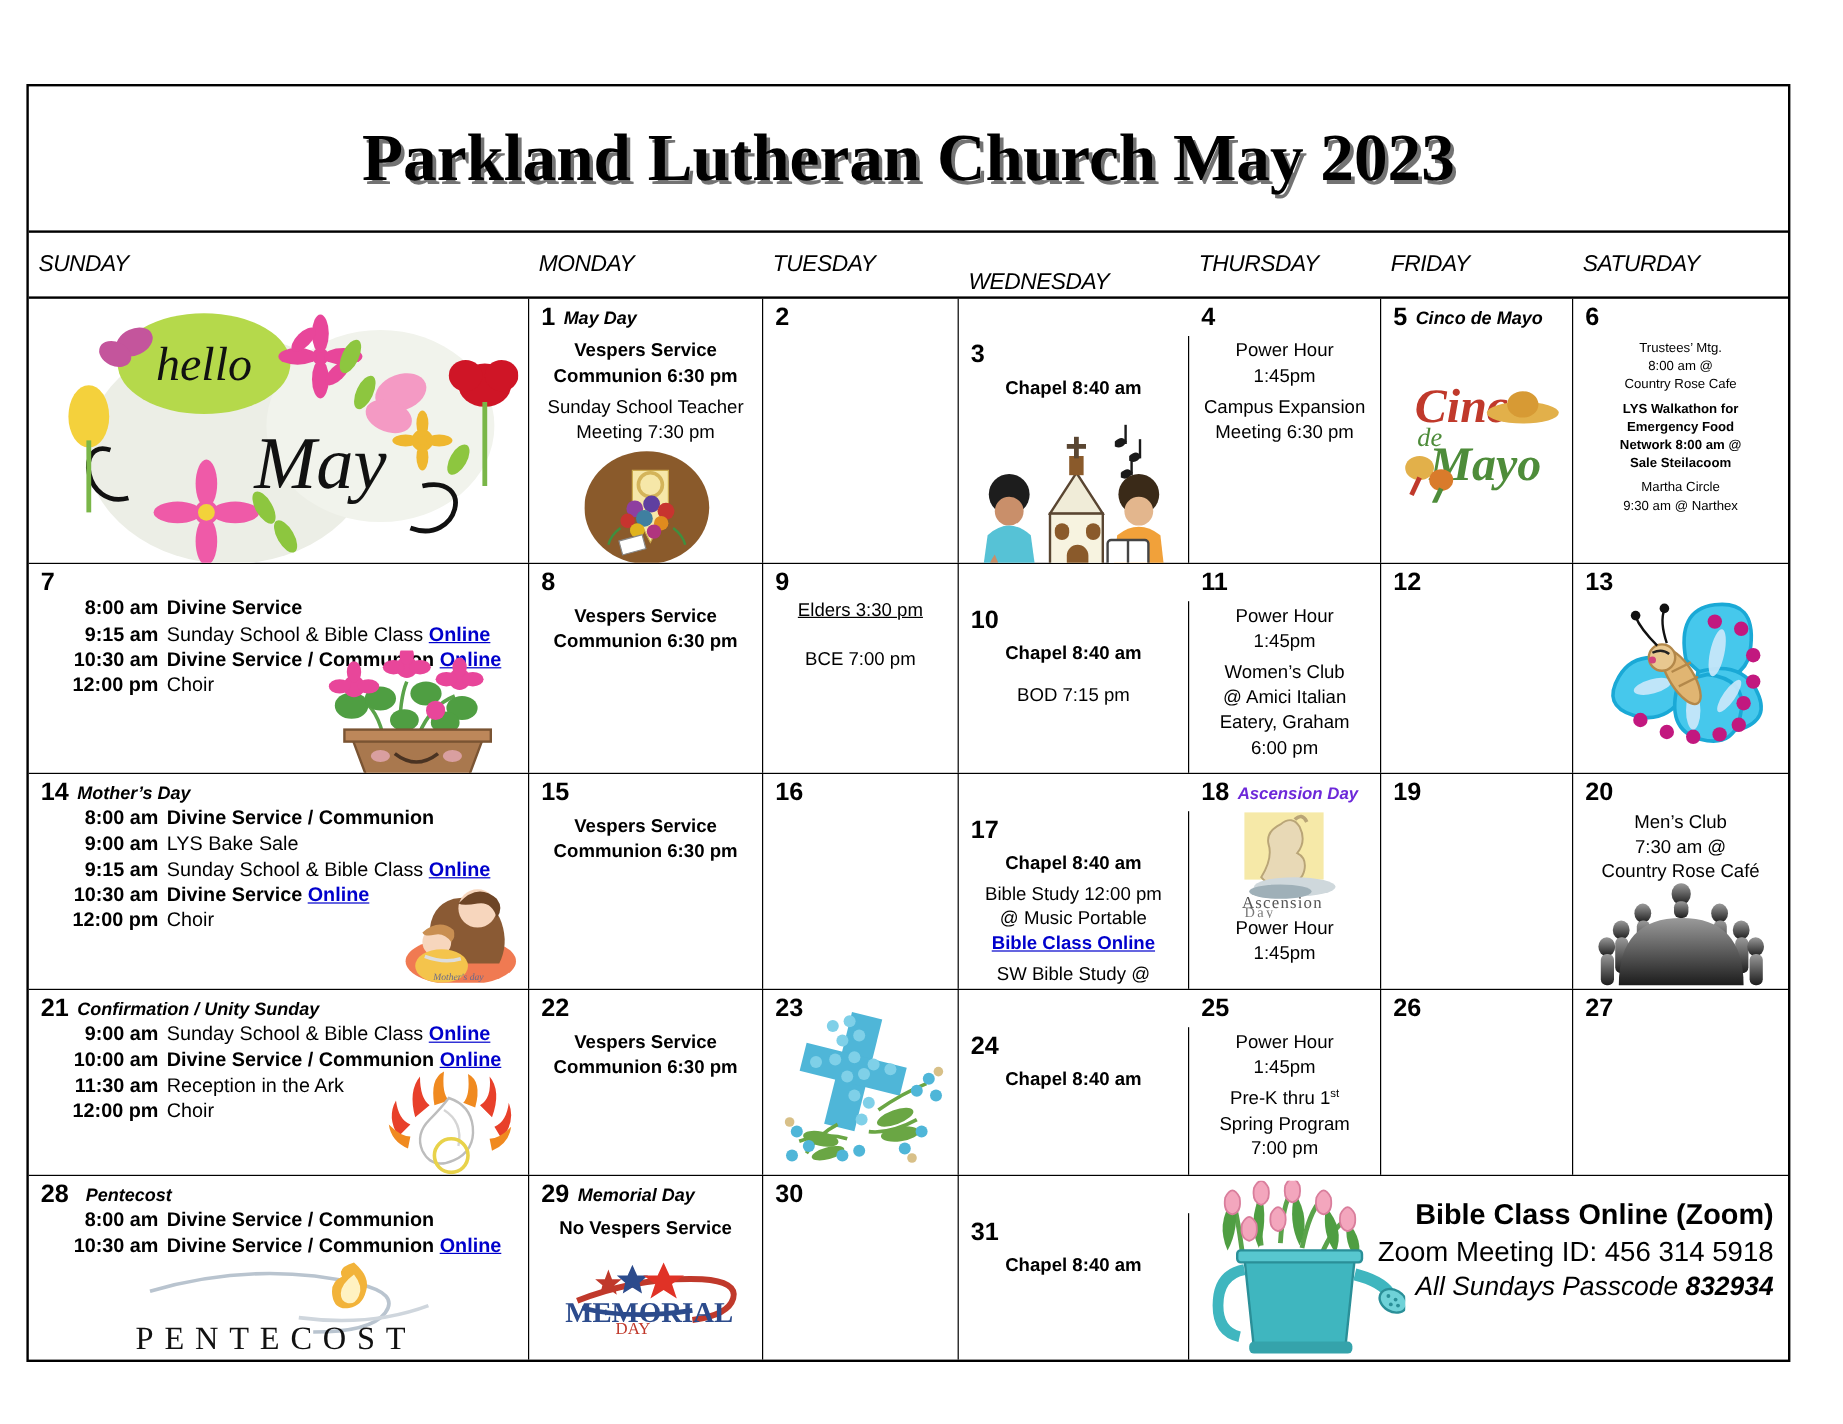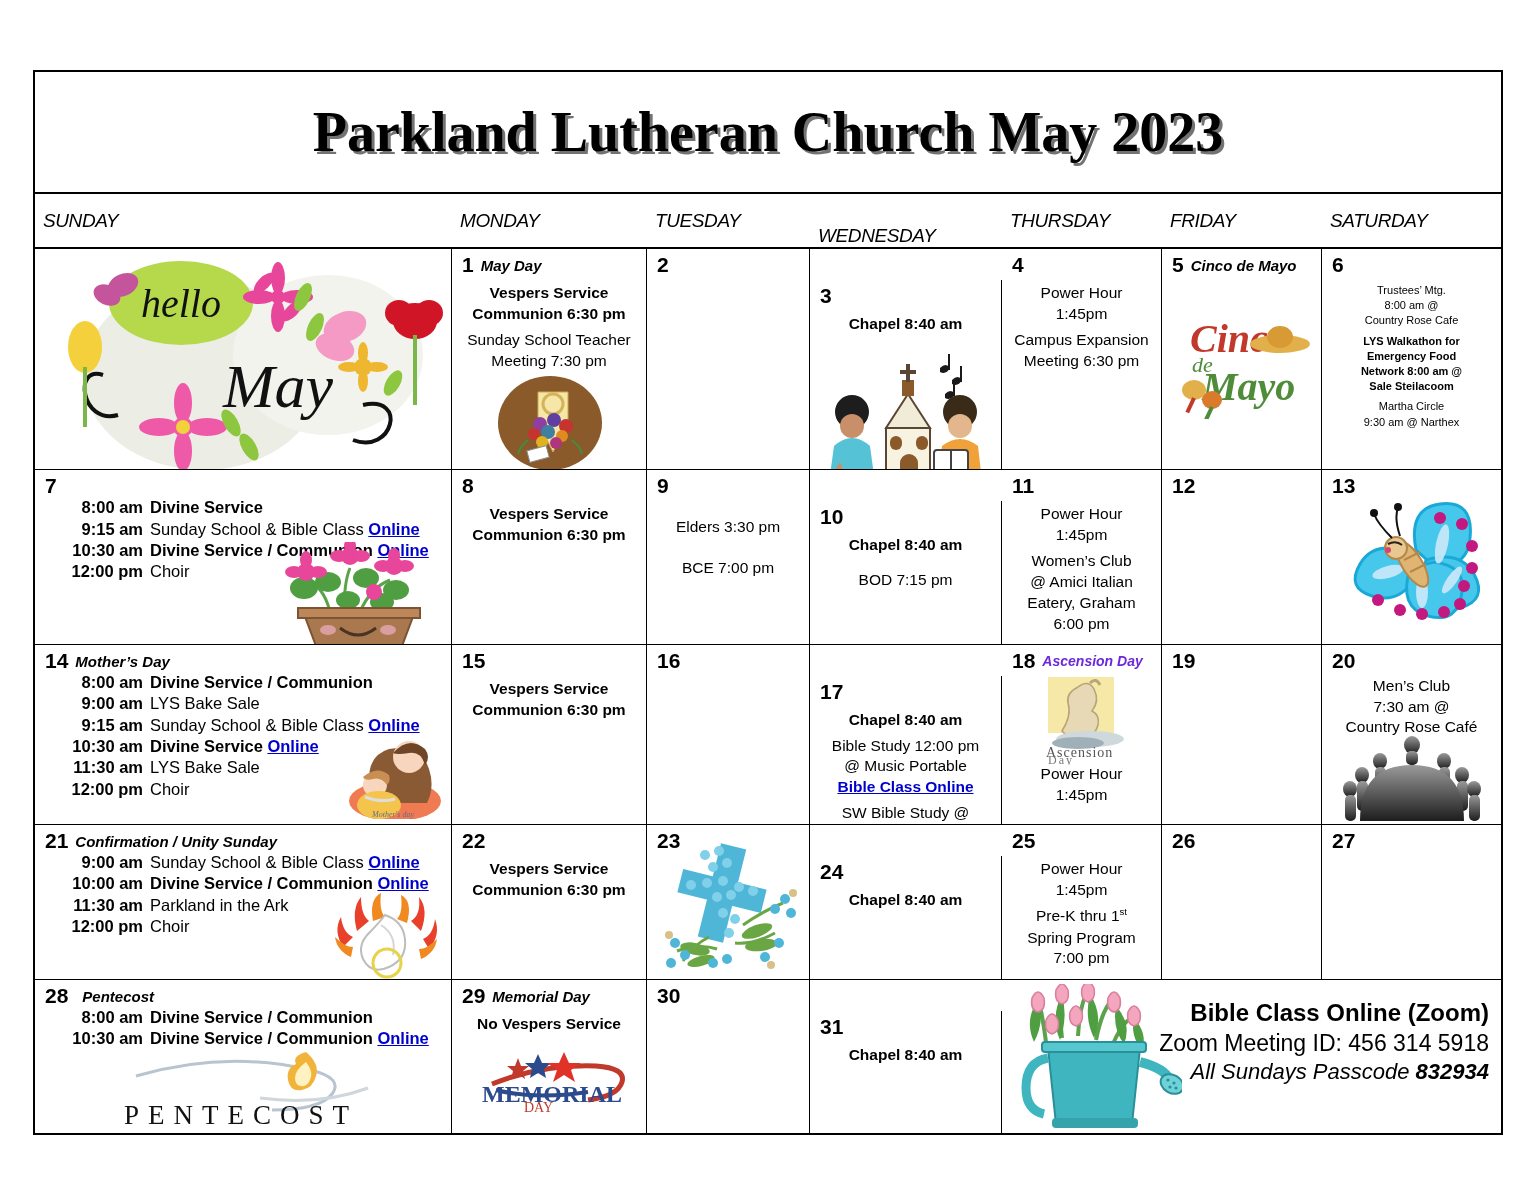--- a/index.html
+++ b/index.html
@@ -1,18 +1,18 @@
 <!DOCTYPE html>
 <html><head>
 <meta charset="utf-8">
 <style>
   html,body{margin:0;padding:0;background:#fff;}
   body{width:1536px;height:1187px;font-family:"Liberation Sans",sans-serif;color:#000;overflow:hidden;}
   .page{position:relative;width:1536px;height:1187px;}
-  .cal{position:absolute;left:33px;top:70px;width:1470px;height:1065px;border:2px solid #000;box-sizing:border-box;display:flex;flex-direction:column;}
+  .cal{position:absolute;left:22px;top:70px;width:1470px;height:1065px;border:2px solid #000;box-sizing:border-box;display:flex;flex-direction:column;}
   .title-bar{height:120px;border-bottom:2px solid #000;display:flex;align-items:center;justify-content:center;flex:0 0 120px;}
   .title{font-family:"Liberation Serif",serif;font-weight:bold;font-size:56px;letter-spacing:0px;white-space:nowrap;
          text-shadow:3px 3px 0 rgba(0,0,0,0.55);}
   .dow-row{flex:0 0 35px;border-bottom:2px solid #000;display:flex;font-style:italic;}
   .dow{font-size:19px;font-weight:normal;font-family:"Liberation Sans",sans-serif;display:flex;align-items:center;box-sizing:border-box;padding-left:8px;letter-spacing:-0.4px;}
   .c1{width:417px;} .c2{width:195px;} .c3{width:163px;} .c4{width:192px;margin-top:31px;}
   .c5{width:160px;} .c6{width:160px;} .c7{width:179px;}
   .week{display:flex;border-bottom:1px solid #000;box-sizing:border-box;}
   .week:last-child{border-bottom:none;}
   .w1{height:228px;} .w2{height:180px;} .w3{height:180px;} .w4{height:160px;} .w5{height:158px;}
@@ -293,21 +293,21 @@
       <span class="daynum">8</span>
       <div class="evts">
         <div class="ev b">Vespers Service</div>
         <div class="ev b tight">Communion 6:30 pm</div>
       </div>
     </div>
 
     <div class="cell c3">
       <span class="daynum">9</span>
       <div class="evts" style="margin-top:-20px;">
-        <div class="ev" style="margin-top:40px;">Elders 3:30 pm</div>
+        <div class="ev" style="margin-top:22px;text-decoration:underline;">Elders 3:30 pm</div>
         <div class="ev" style="margin-top:22px;">BCE 7:00 pm</div>
       </div>
     </div>
 
     <div class="cell c4">
       <span class="daynum">10</span>
       <div class="evts">
         <div class="ev b">Chapel 8:40 am</div>
         <div class="ev" style="margin-top:16px;">BOD 7:15 pm</div>
       </div>
@@ -376,21 +376,20 @@
 
   <div class="week w3">
 
     <div class="cell c1">
       <span class="daynum">14</span><span class="holiday">Mother’s Day</span>
       <div class="sched">
         <div class="srow"><span class="stime">8:00 am</span><span class="sdesc b">Divine Service  / Communion</span></div>
         <div class="srow"><span class="stime">9:00 am</span><span class="sdesc">LYS Bake Sale</span></div>
         <div class="srow"><span class="stime">9:15 am</span><span class="sdesc">Sunday School &amp; Bible Class</span> <span class="online">Online</span></div>
         <div class="srow"><span class="stime">10:30 am</span><span class="sdesc b">Divine Service</span> <span class="online">Online</span></div>
-        <div class="srow"><span class="stime">11:30 am</span><span class="sdesc">LYS Bake Sale</span></div>
         <div class="srow"><span class="stime">12:00 pm</span><span class="sdesc">Choir</span></div>
       </div>
       <svg class="art" style="left:300px;top:82px;" width="118" height="92" viewBox="0 0 118 92">
         <ellipse cx="60" cy="74" rx="46" ry="20" fill="#f07a52"></ellipse>
         <path d="M54 22 q-20 6 -20 30 q0 16 12 24 l46 0 q8 -16 2 -34 q-6 -18 -24 -22z" fill="#8a5a34"></path>
         <circle cx="74" cy="30" r="16" fill="#f7d6bd"></circle>
         <path d="M58 26 q16 -18 32 -4 q6 8 0 16 q-4 -14 -16 -12 q-12 2 -16 0z" fill="#6e4526"></path>
         <ellipse cx="40" cy="58" rx="12" ry="12" fill="#f7d6bd"></ellipse>
         <path d="M28 50 q14 -12 26 -2 q2 6 -2 10 q-6 -8 -14 -6 q-8 2 -10 -2z" fill="#c98f52"></path>
         <ellipse cx="44" cy="78" rx="22" ry="14" fill="#f4c44c"></ellipse>
@@ -479,21 +478,21 @@
     </div>
   </div>
 
   <div class="week w4">
 
     <div class="cell c1">
       <span class="daynum">21</span><span class="holiday">Confirmation / Unity Sunday</span>
       <div class="sched">
         <div class="srow"><span class="stime">9:00 am</span><span class="sdesc">Sunday School &amp; Bible Class</span> <span class="online">Online</span></div>
         <div class="srow"><span class="stime">10:00 am</span><span class="sdesc b">Divine Service / Communion</span> <span class="online">Online</span></div>
-        <div class="srow"><span class="stime">11:30 am</span><span class="sdesc">Parkland in the Ark</span></div>
+        <div class="srow"><span class="stime">11:30 am</span><span class="sdesc">Reception in the Ark</span></div>
         <div class="srow"><span class="stime">12:00 pm</span><span class="sdesc">Choir</span></div>
       </div>
       <svg class="art" style="left:290px;top:66px;" width="118" height="88" viewBox="0 0 118 88">
         <g fill="#e8402a">
               <path d="M18 56 q-10 -16 -2 -30 q2 16 12 20z"></path>
               <path d="M32 40 q-6 -22 4 -34 q0 18 8 24z"></path>
               <path d="M96 40 q8 -22 -2 -34 q2 18 -8 24z"></path>
               <path d="M104 58 q12 -14 6 -30 q-2 16 -12 20z"></path>
             </g>
         <g fill="#f08a20">

